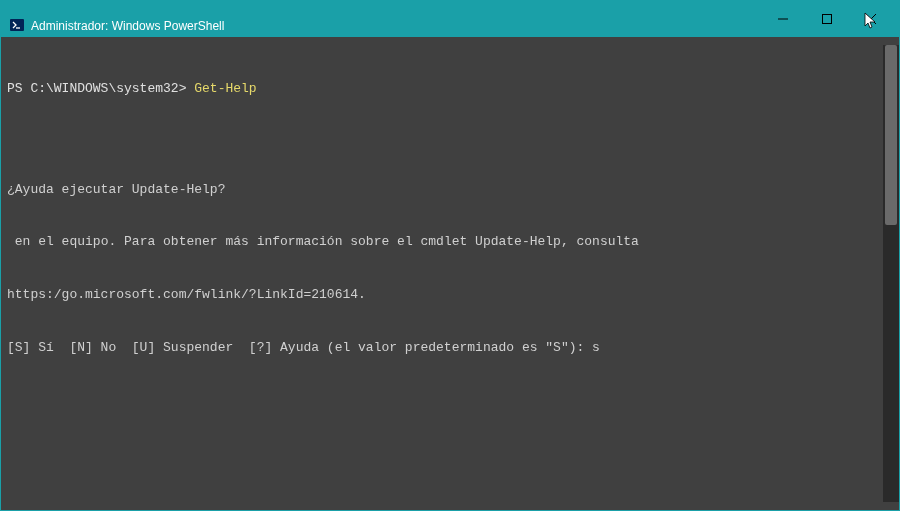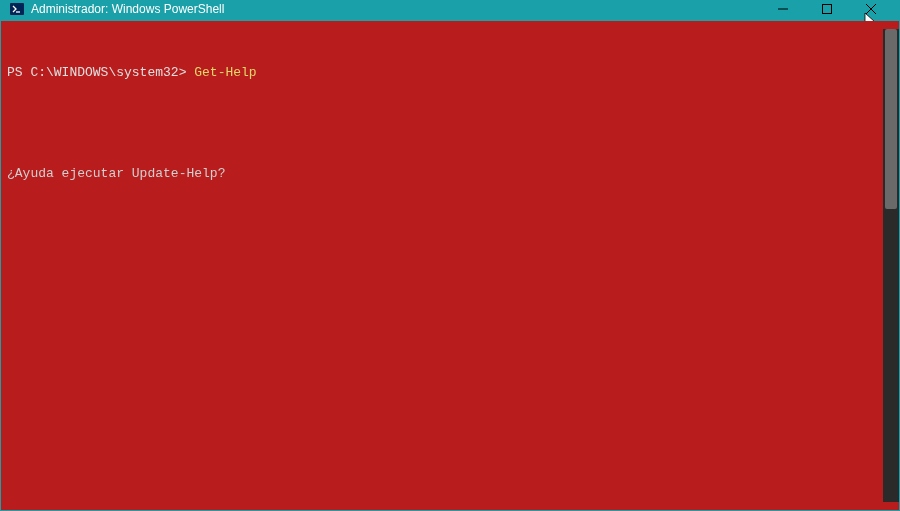--- a/index.html
+++ b/index.html
@@ -15,24 +15,24 @@
       overflow: hidden;
     }
     .window {
       width: 100%;
       height: 100%;
       display: flex;
       flex-direction: column;
       border: 1px solid #1aa0a8;
     }
     .titlebar {
-      height: 20px;
+      height: 36px;
       background: #1aa0a8;
       display: flex;
-      align-items: center;
+      align-items: flex-end;
       padding: 0 6px 4px 8px;
       color: #fff;
       font-family: 'Segoe UI', Tahoma, sans-serif;
       font-size: 12px;
     }
     .titlebar .ps-icon {
       width: 16px;
       height: 16px;
       margin-right: 6px;
       display: flex;
@@ -68,21 +68,21 @@
       stroke-width: 1;
     }
     .cursor-arrow {
       position: absolute;
       top: 12px;
       right: 22px;
       pointer-events: none;
     }
     .terminal-body {
       flex: 1;
-      background: #b91c1c;
+      background: #404040;
       color: #d0d0d0;
       font-size: 13px;
       line-height: 1.35;
       padding: 8px 0 8px 6px;
       white-space: pre-wrap;
       overflow: hidden;
       position: relative;
       display: flex;
     }
     .terminal-content {
@@ -151,20 +151,23 @@
         <path d="M1 1 L1 14 L4 11 L6 16 L8 15 L6 10 L11 10 Z" fill="#fff" stroke="#000" stroke-width="0.8"></path>
       </svg>
     </span>
   </div>
 
   <div class="terminal-body">
     <div class="terminal-content">
       <div class="prompt-line"><span class="prompt">PS C:\WINDOWS\system32&gt; </span><span class="cmd">Get-Help</span></div>
       <div class="blank"></div>
       <div>¿Ayuda ejecutar Update-Help?</div>
+      <div> en el equipo. Para obtener más información sobre el cmdlet Update-Help, consulta</div>
+      <div>https:/go.microsoft.com/fwlink/?LinkId=210614.</div>
+      <div>[S] Sí  [N] No  [U] Suspender  [?] Ayuda (el valor predeterminado es "S"): s</div>
       <div class="blank"></div>
       
       
       
       
       
       
       
       
       

